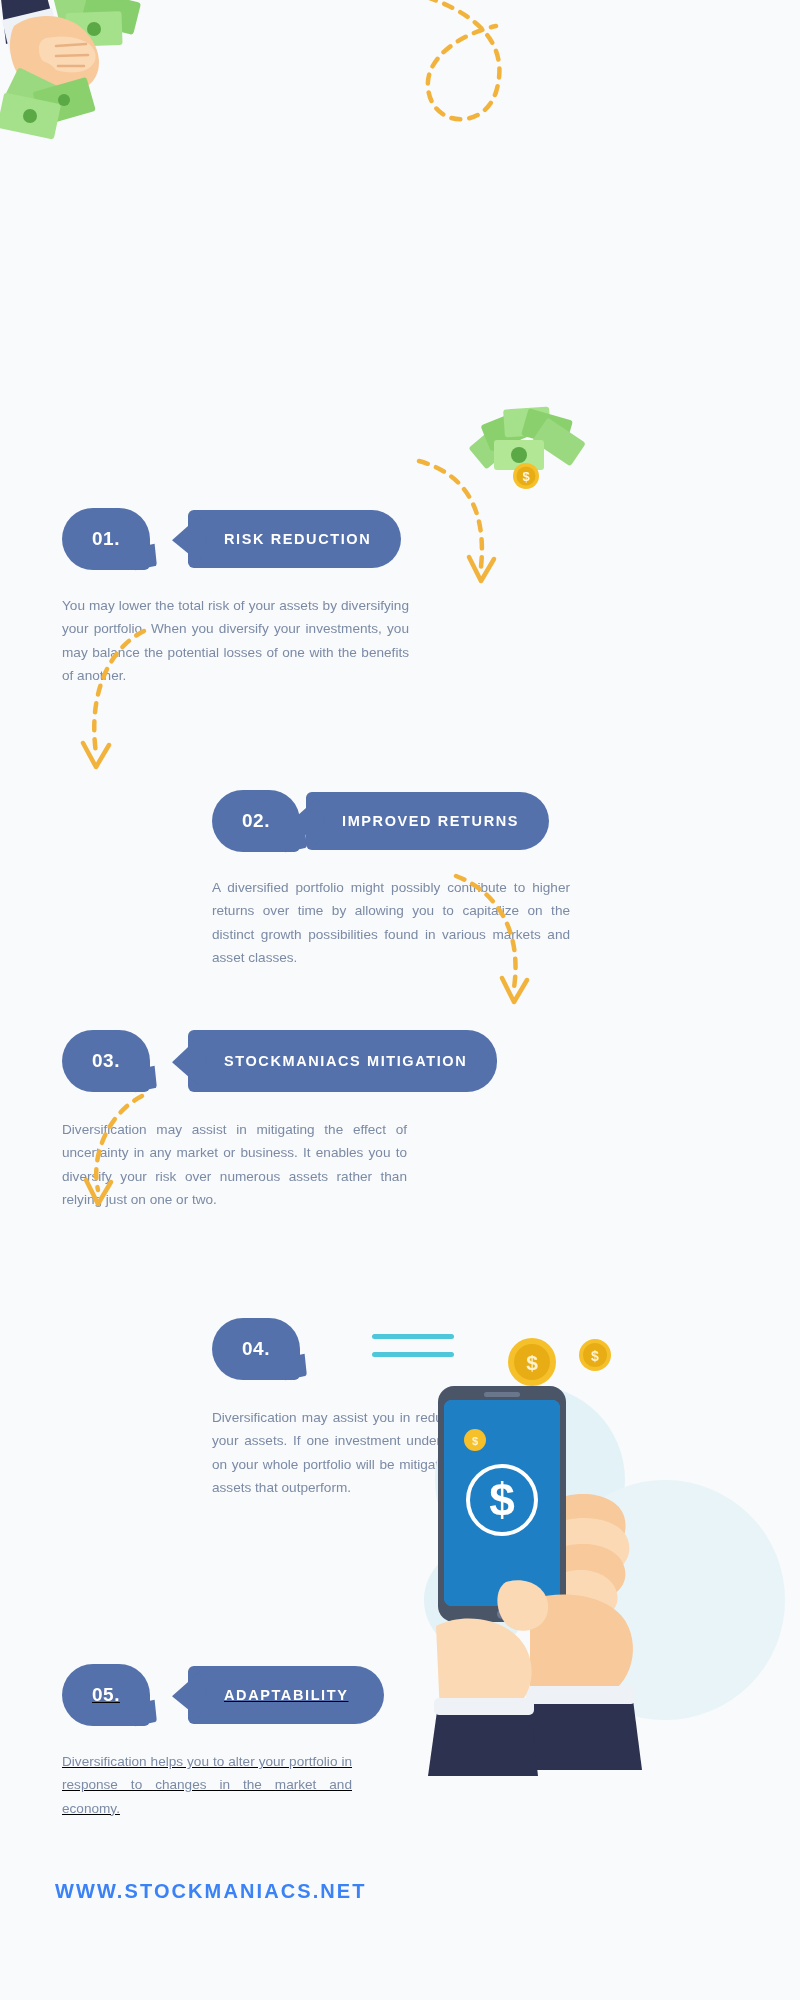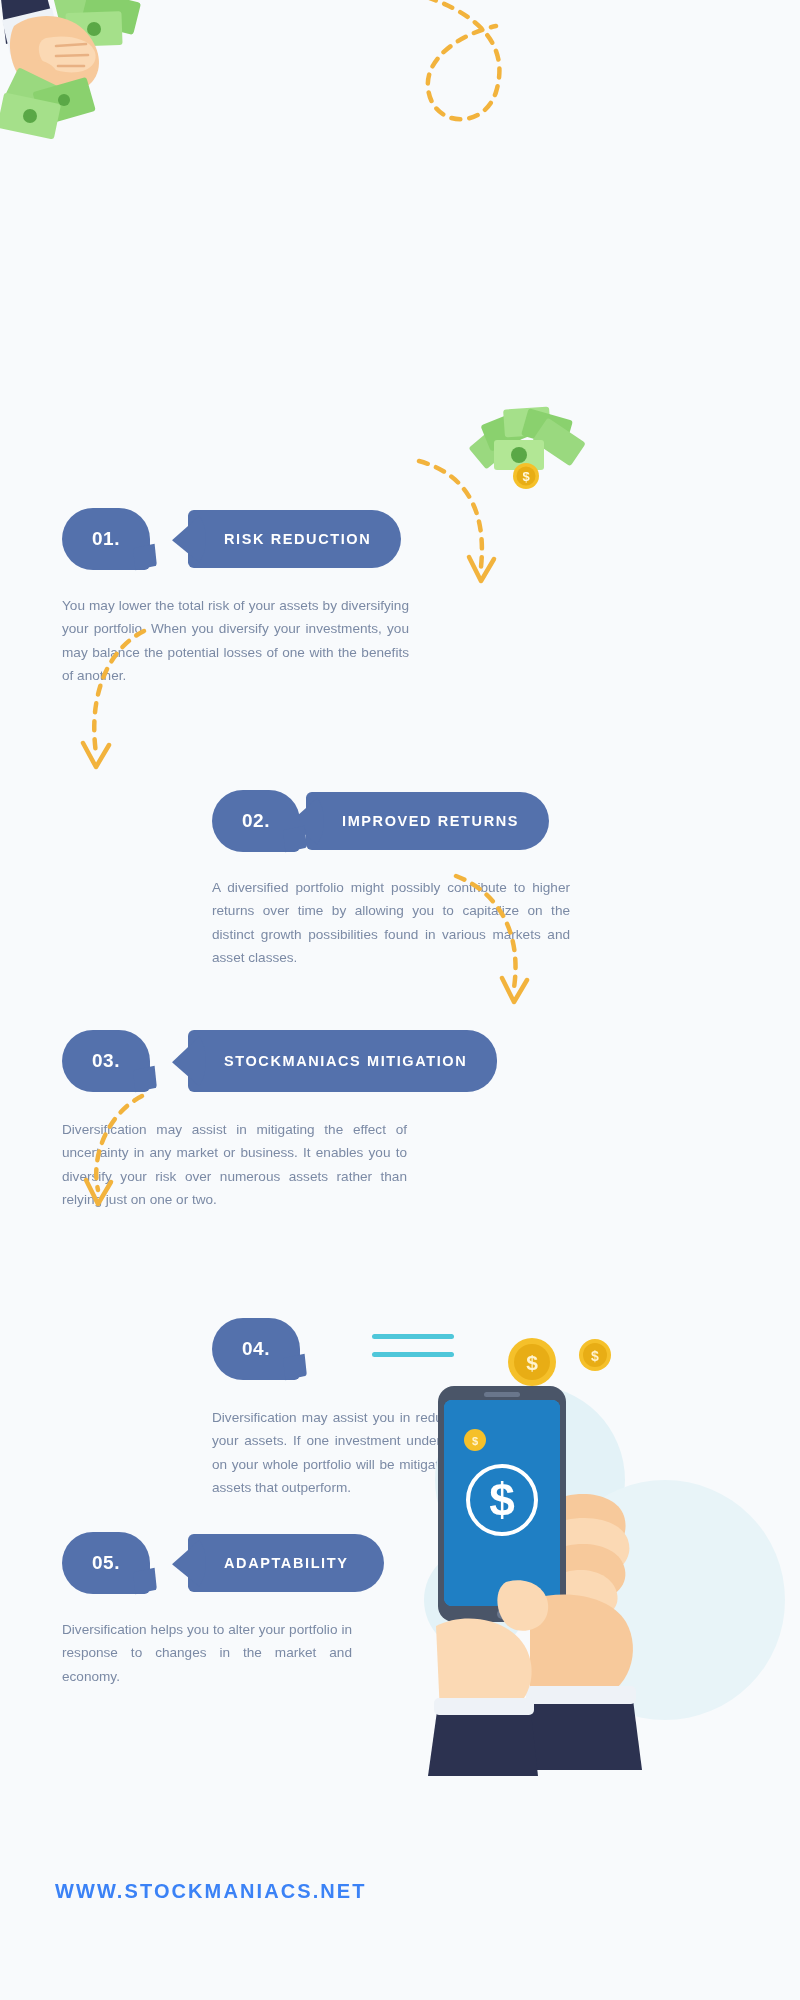--- a/index.html
+++ b/index.html
@@ -159,21 +159,21 @@
 
   #item2 { top: 790px; left: 62px; width: 508px; }
   #item2 .body-text { margin-top: 24px; margin-left: 150px; width: 358px; }
 
   #item3 { top: 1030px; left: 62px; width: 350px; }
   #item3 .body-text { margin-top: 26px; width: 345px; }
 
   #item4 { top: 1318px; left: 62px; width: 508px; }
   #item4 .body-text { margin-top: 26px; margin-left: 150px; width: 350px; }
 
-  #item5 { top: 1532px; left: 62px; width: 350px; }
+  #item5 { top: 1664px; left: 62px; width: 350px; text-decoration: underline; }
   #item5 .body-text { margin-top: 24px; width: 290px; }
 
   
   .footer-url {
     position: absolute;
     left: 55px;
     top: 1880px;
     color: #3b82f6;
     font-size: 20px;
     font-weight: bold;

